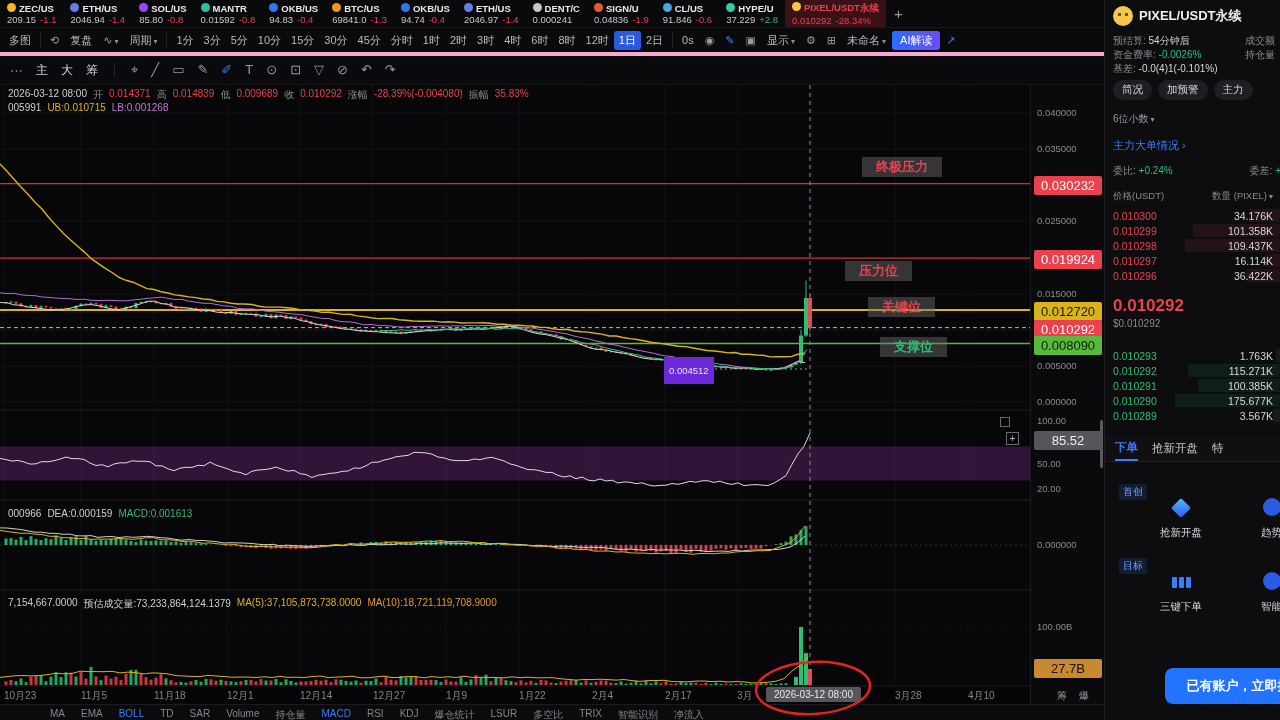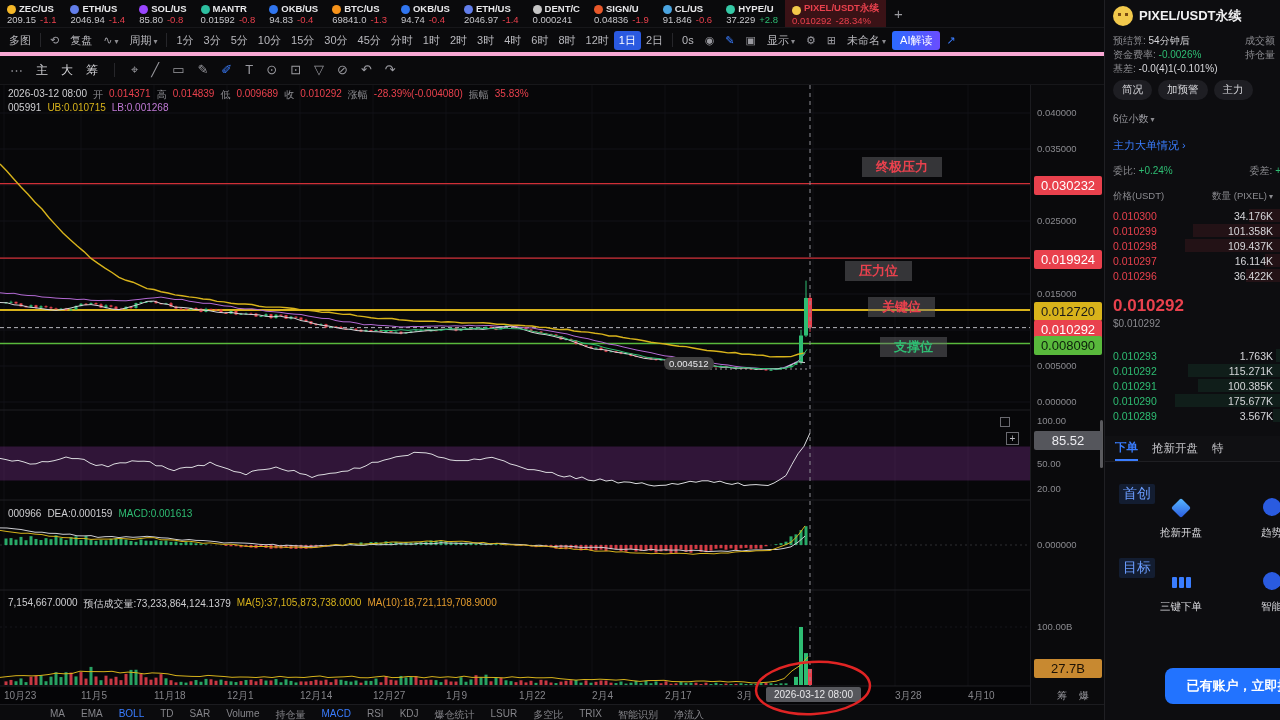--- a/index.html
+++ b/index.html
@@ -1,20 +1,20 @@
 <!DOCTYPE html>
 <html><head>
 <meta charset="utf-8">
 <style>
 *{box-sizing:border-box;margin:0;padding:0}
 html,body{width:1280px;height:720px;overflow:hidden;background:#050507;font-family:"Liberation Sans",sans-serif;color:#ddd}
 
 .tickerbar{position:absolute;left:0;top:0;width:1104px;height:28px;display:flex;align-items:center;background:#0a0a0c;border-bottom:1px solid #17171a;overflow:hidden}
 .tk{display:flex;flex-direction:column;justify-content:center;padding:0 7px;height:100%;cursor:pointer;flex:0 0 auto}
-.tk-top{display:flex;align-items:flex-end;gap:3px;font-size:9.5px;font-weight:bold;color:#e8e8ea;white-space:nowrap}
+.tk-top{display:flex;align-items:flex-start;gap:3px;font-size:9.5px;font-weight:bold;color:#e8e8ea;white-space:nowrap}
 .tk-ico{width:9px;height:9px;border-radius:50%;flex:0 0 auto}
 .tk-bot{display:flex;gap:4px;font-size:9.5px;color:#c8c8cc;white-space:nowrap}
 .tk-ch.down{color:#e9414d}.tk-ch.up{color:#2ebd73}
 .tk.hl{background:#3a1216}.tk.hl .tk-top,.tk.hl .tk-bot,.tk.hl .tk-pr{color:#e9414d}
 .tk-add{color:#9a9aa0;font-size:15px;padding:0 8px;cursor:pointer}
 
 .toolbar{position:absolute;left:0;top:28px;width:1104px;height:28px;display:flex;align-items:center;gap:1px;padding:0 4px;background:#0a0a0c;border-bottom:4px solid #f9a8d4;font-size:11px;color:#b9b9be;overflow:hidden}
 .tb-btn{padding:2px 5px;border-radius:3px;cursor:pointer;white-space:nowrap}
 .tb-btn.active{background:#2a59e0;color:#fff}
 .tb-ic{padding:2px 5px;cursor:pointer;color:#9a9aa0}
@@ -26,21 +26,21 @@
 .drawbar{position:absolute;left:0;top:56px;width:1104px;height:29px;display:flex;align-items:center;gap:13px;padding:0 10px;background:#0a0a0c;border-bottom:1px solid #17171a;color:#9a9aa0;font-size:13px}
 .db-it{cursor:pointer;position:relative}
 .db-it.txt{color:#d6d6da;font-size:12px}
 .db-it.active{color:#3a7dff}
 
 .chart{position:absolute;left:0;top:85px;width:1030px;height:601px;background:#070709;overflow:visible}
 #csvg{position:absolute;left:0;top:0;z-index:4;pointer-events:none}
 .trow{position:absolute;display:flex;gap:6px;font-size:10px;white-space:nowrap;z-index:6}
 .t-dim{color:#cfcfd2}.t-lbl{color:#8b8b90}.t-red{color:#e9414d}.t-yellow{color:#d8b31b}.t-purple{color:#c07ad6}.t-green{color:#2ebd73}.t-orange{color:#e39b2d}
 .anno{position:absolute;padding:1px 14px;font-size:13px;font-weight:bold;background:rgba(110,110,115,0.45);z-index:6;white-space:nowrap}
-.ftag{position:absolute;background:#404040;color:#e8e8ec;font-size:9.5px;padding:1px 5px;border-radius:6px;z-index:6}
+.ftag{position:absolute;background:#6d28d9;color:#e8e8ec;font-size:9.5px;padding:8px 5px;border-radius:0;z-index:6}
 .plusbox{position:absolute;width:13px;height:13px;border:1px solid #6a6a70;color:#b9b9be;font-size:10px;line-height:11px;text-align:center;z-index:6;cursor:pointer}
 .maxbox{position:absolute;width:10px;height:10px;border:1px solid #6a6a70;z-index:6;cursor:pointer}
 
 .axis{position:absolute;left:1030px;top:85px;width:74px;height:619px;background:#0a0a0c;border-left:1px solid #1c1c20;z-index:5}
 .axlbl{position:absolute;left:6px;font-size:9.5px;color:#8b8b90;white-space:nowrap}
 .tag{position:absolute;left:3px;width:68px;text-align:center;font-size:13px;padding:2px 0;border-radius:2px;z-index:7}
 .tag-red{background:#e9414d;color:#fff}
 .tag-yellow{background:#d8b31b;color:#1a1a1a}
 .tag-green{background:#59b93c;color:#0d1f0c}
 .tag-gray{background:#55565c;color:#ececf0}
@@ -76,21 +76,21 @@
 .depth{position:absolute;right:0;top:1px;height:13px;z-index:1}
 .depth.ask{background:rgba(233,65,77,0.10)}
 .depth.bid{background:rgba(46,189,115,0.10)}
 .ob-last{position:absolute;left:8px;top:296px}
 .ob-last .big{font-size:17px;font-weight:bold;color:#e9414d}
 .ob-last .usd{font-size:10px;color:#8b8b90;margin-top:2px}
 .p-tabs{position:absolute;left:0;top:436px;width:176px;height:26px;display:flex;align-items:center;gap:14px;padding:0 10px;border-bottom:1px solid #1f1f23;background:#101013}
 .ptab{font-size:11.5px;color:#c8c8cc;cursor:pointer;white-space:nowrap}
 .ptab.active{color:#3a7dff;font-weight:bold;border-bottom:2px solid #3a7dff;padding:4px 0}
 .card{position:absolute;left:0;width:176px;height:72px}
-.badge{position:absolute;left:14px;top:2px;font-size:14px;color:#6b9dff;background:rgba(58,125,255,0.14);padding:1px 4px;border-radius:2px}
+.badge{position:absolute;left:14px;top:2px;font-size:10px;color:#6b9dff;background:rgba(58,125,255,0.14);padding:1px 4px;border-radius:2px}
 .c-ico{position:absolute;left:66px;top:16px;width:20px;height:20px}
 .diamond{width:14px;height:14px;margin:3px;background:linear-gradient(135deg,#58b8ff,#2a5be0);transform:rotate(45deg);border-radius:2px}
 .keys3{display:flex;gap:2px;margin-top:5px;justify-content:center}
 .keys3 i{display:block;width:5px;height:11px;background:#3a7dff;border-radius:1px}
 .c-lbl{position:absolute;left:0;top:44px;width:152px;text-align:center;font-size:10.5px;color:#d6d6da;white-space:nowrap}
 .c-peek-ico{position:absolute;left:158px;top:16px;width:18px;height:18px;border-radius:50%;background:#2a5be0}
 .c-peek{position:absolute;left:156px;top:44px;font-size:10.5px;color:#d6d6da;white-space:nowrap}
 .cta{position:absolute;left:60px;top:668px;width:160px;height:36px;background:#2273ff;border-radius:8px;color:#fff;font-size:13px;font-weight:bold;display:flex;align-items:center;justify-content:center;cursor:pointer;white-space:nowrap}
 </style>
 </head>

